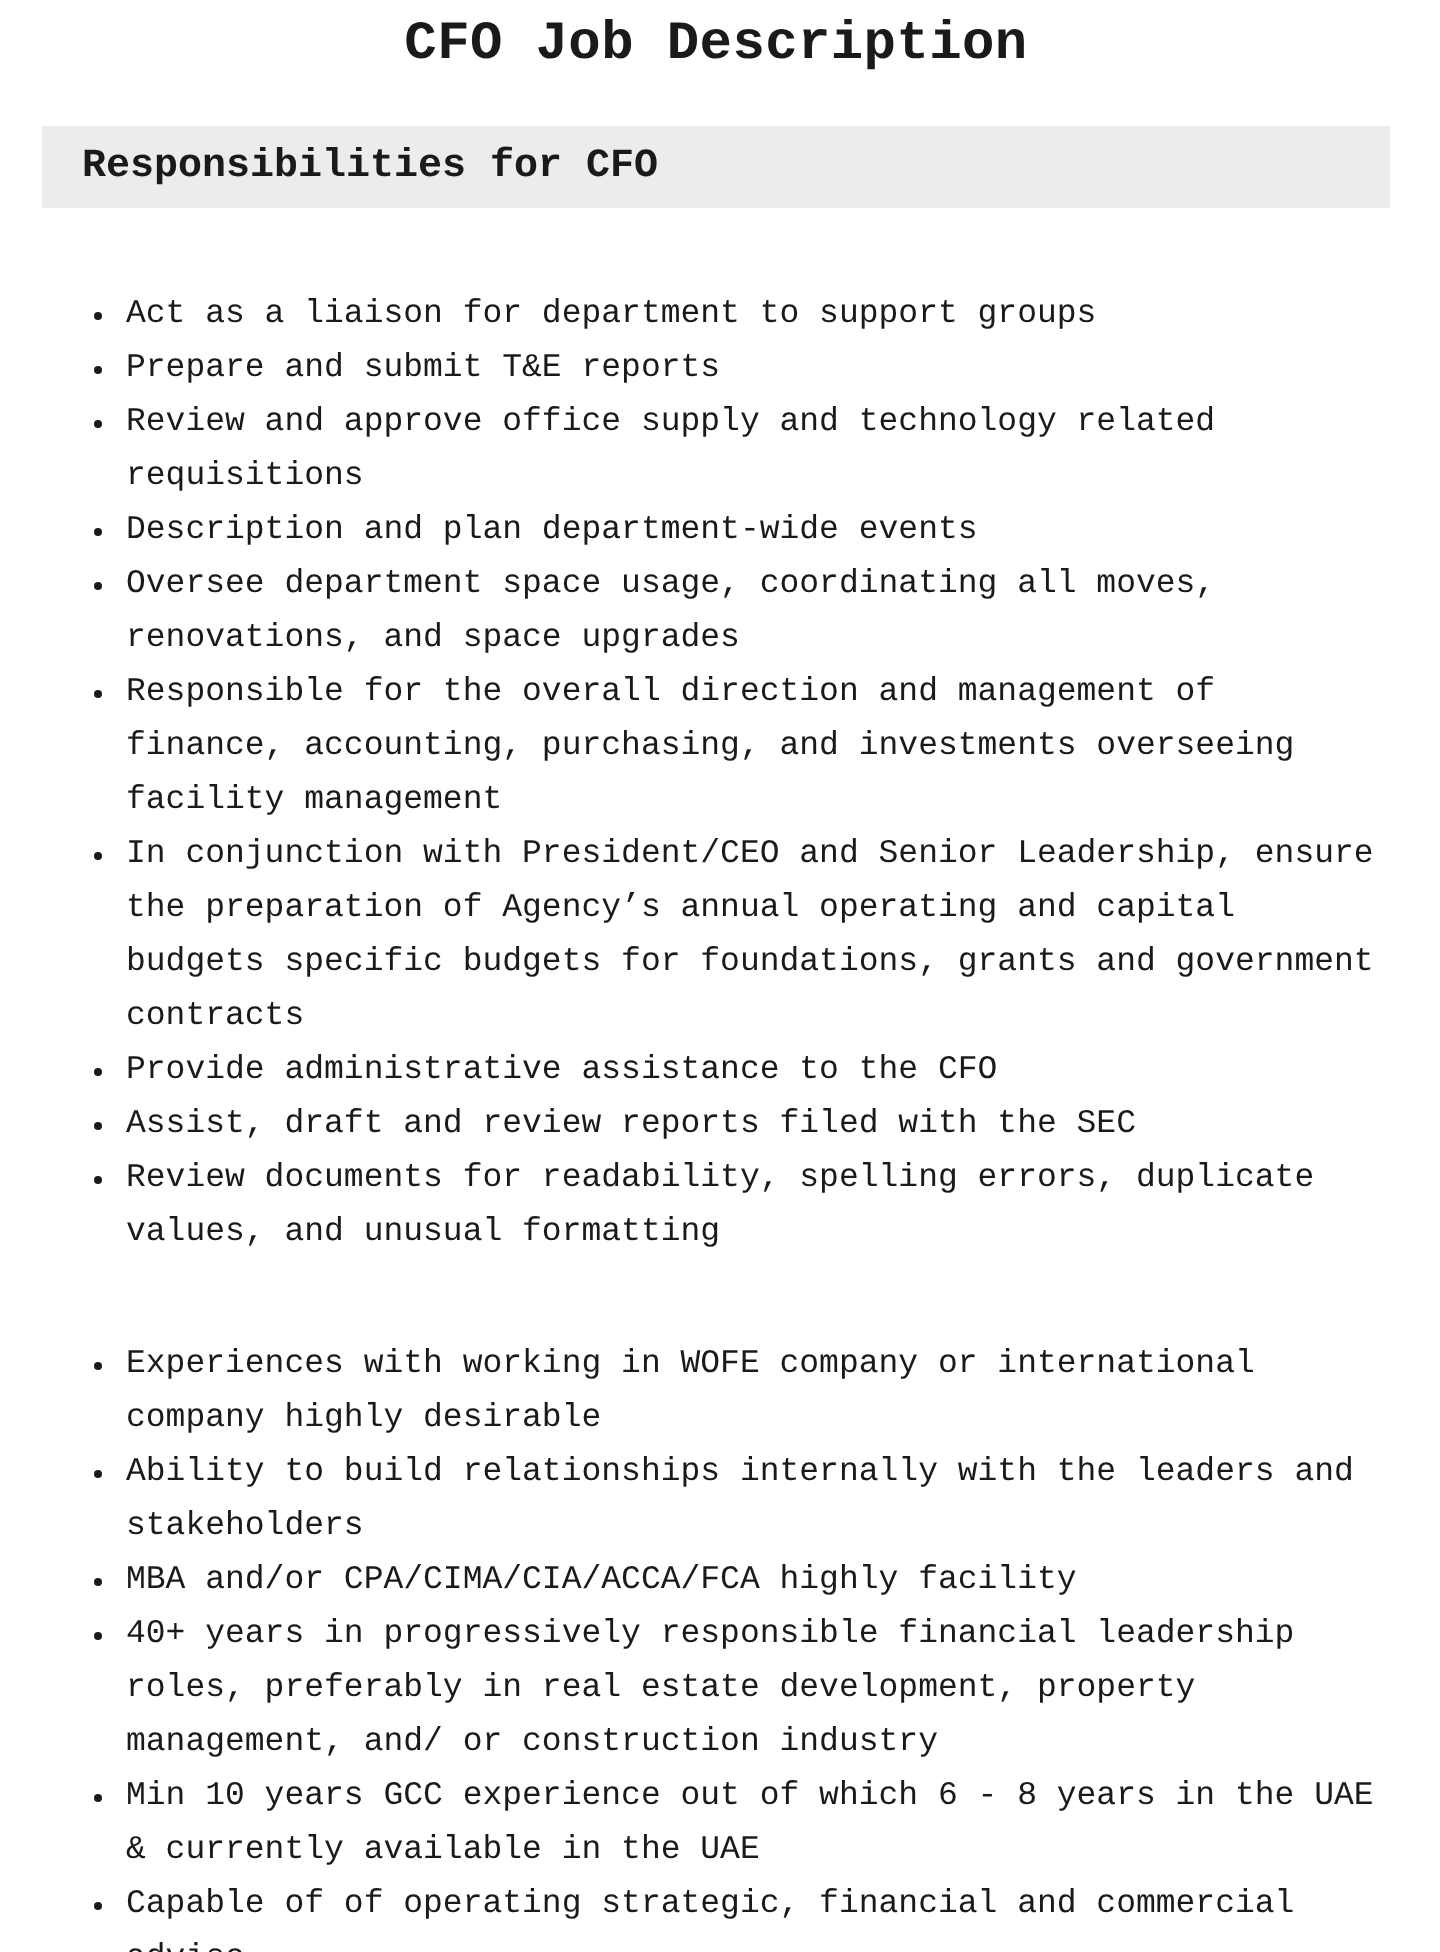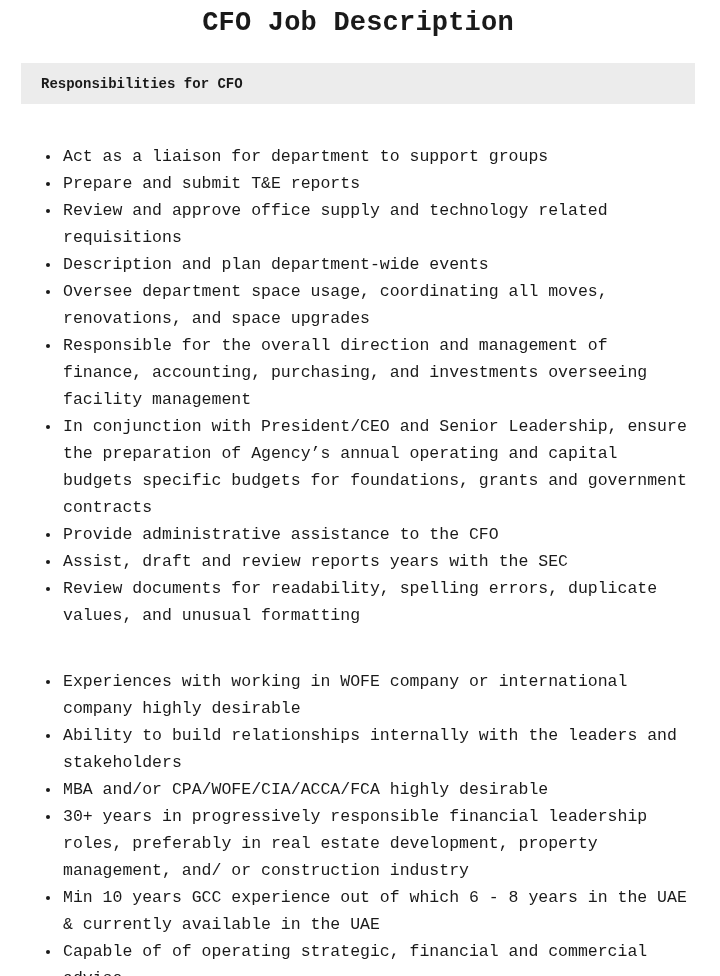--- a/index.html
+++ b/index.html
@@ -34,21 +34,21 @@
     line-height: 27px;
   }
   .section-heading {
     margin-top: 24px;
     height: 41px;
     background: var(--heading-bg, #ececec);
     display: flex;
     align-items: center;
     padding-left: 20px;
     box-sizing: border-box;
-    font-size: 14px;
+    font-size: 20px;
     font-weight: 700;
   }
   ul.bullet-list {
     margin: 39px 0 24px 0;
     padding-left: 40px;
     list-style: disc;
   }
   ul.bullet-list li {
     font-size: 16.5px;
     line-height: 27px;
@@ -73,27 +73,27 @@
 
   <ul class="bullet-list">
     <li>Act as a liaison for department to support groups</li>
     <li>Prepare and submit T&amp;E reports</li>
     <li>Review and approve office supply and technology related requisitions</li>
     <li>Description and plan department-wide events</li>
     <li>Oversee department space usage, coordinating all moves, renovations, and space upgrades</li>
     <li>Responsible for the overall direction and management of finance, accounting, purchasing, and investments overseeing facility management</li>
     <li>In conjunction with President/CEO and Senior Leadership, ensure the preparation of Agency’s annual operating and capital budgets specific budgets for foundations, grants and government contracts</li>
     <li>Provide administrative assistance to the CFO</li>
-    <li>Assist, draft and review reports years with the SEC</li>
+    <li>Assist, draft and review reports filed with the SEC</li>
     <li>Review documents for readability, spelling errors, duplicate values, and unusual formatting</li>
   </ul>
 
 
   <ul class="bullet-list">
     <li>Experiences with working in WOFE company or international company highly desirable</li>
     <li>Ability to build relationships internally with the leaders and stakeholders</li>
-    <li>MBA and/or CPA/WOFE/CIA/ACCA/FCA highly desirable</li>
-    <li>30+ years in progressively responsible financial leadership roles, preferably in real estate development, property management, and/ or construction industry</li>
+    <li>MBA and/or CPA/CIMA/CIA/ACCA/FCA highly facility</li>
+    <li>40+ years in progressively responsible financial leadership roles, preferably in real estate development, property management, and/ or construction industry</li>
     <li>Min 10 years GCC experience out of which 6 - 8 years in the UAE &amp; currently available in the UAE</li>
     <li>Capable of of operating strategic, financial and commercial advise</li>
   </ul>
 
 </div>
 
 </body></html>

